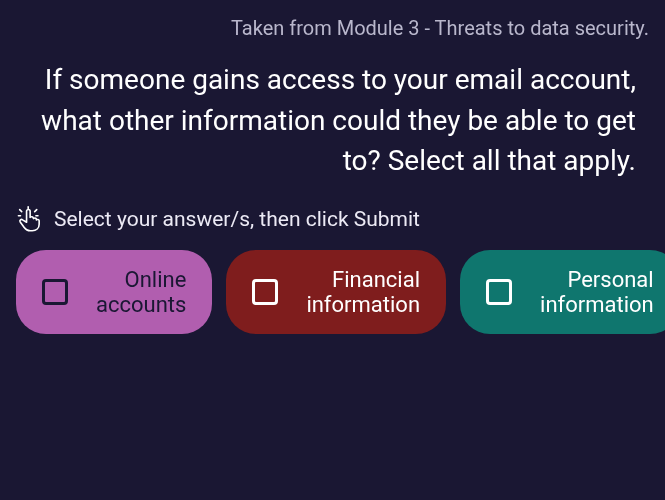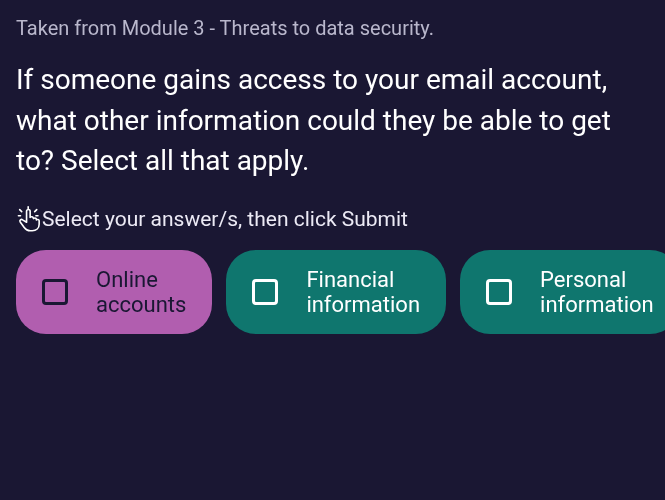--- a/index.html
+++ b/index.html
@@ -8,58 +8,60 @@
     width: 665px;
     height: 500px;
     background: #1a1733;
     font-family: -apple-system, BlinkMacSystemFont, "Segoe UI", Roboto, Helvetica, Arial, sans-serif;
     color: #ffffff;
     overflow: hidden;
   }
   .wrap {
     padding: 14px 16px 0 16px;
     box-sizing: border-box;
+    text-align: right;
   }
   .source {
     color: #b9b7cc;
     font-size: 20px;
     margin: 0 0 18px 0;
     line-height: 1.4;
   }
   .question {
     color: #fff;
     font-size: 28px;
     line-height: 1.45;
     margin: 0 0 6px 0;
     max-width: 620px;
   }
   .hint {
     display: flex;
     align-items: center;
+    gap: 12px;
     margin: 24px 0 18px 0;
   }
   .hint-text {
     color: #eceaf5;
     font-size: 21px;
   }
   .options {
     display: flex;
     flex-direction: row;
     gap: 14px;
   }
   .option {
     display: flex;
     align-items: center;
     gap: 28px;
     border-radius: 30px;
     padding: 17px 26px;
     cursor: pointer;
   }
   .option.opt-0 { background: #b15eaf; }
-  .option.opt-1 { background: #0f766e; }
+  .option.opt-1 { background: #7f1d1d; }
   .option.opt-2 { background: #0f766e; }
   .option.opt-0 .label { color: #1a1733; }
   .option.opt-1 .label,
   .option.opt-2 .label { color: #ffffff; }
   .checkbox {
     width: 26px;
     height: 26px;
     border: 3px solid;
     border-radius: 4px;
     flex: 0 0 auto;

